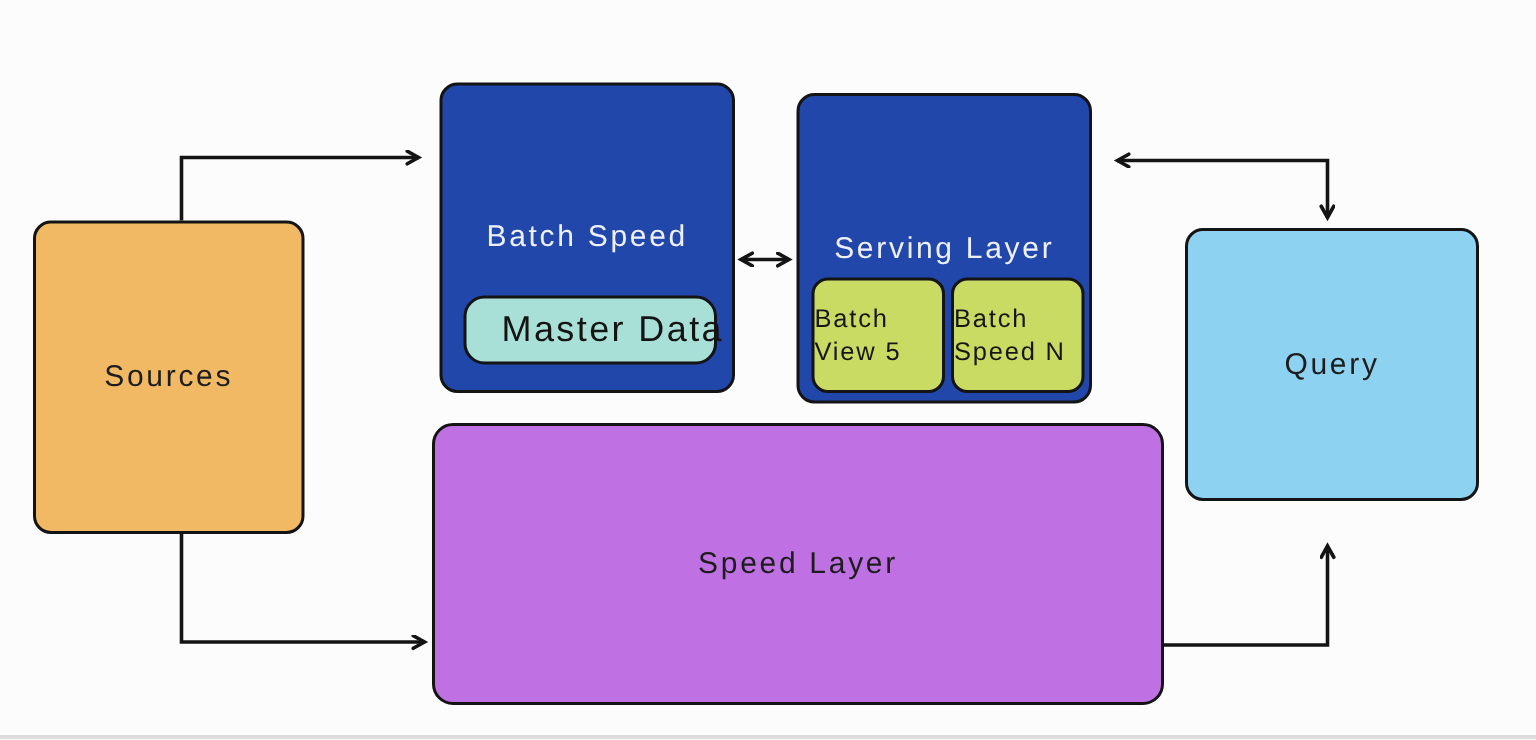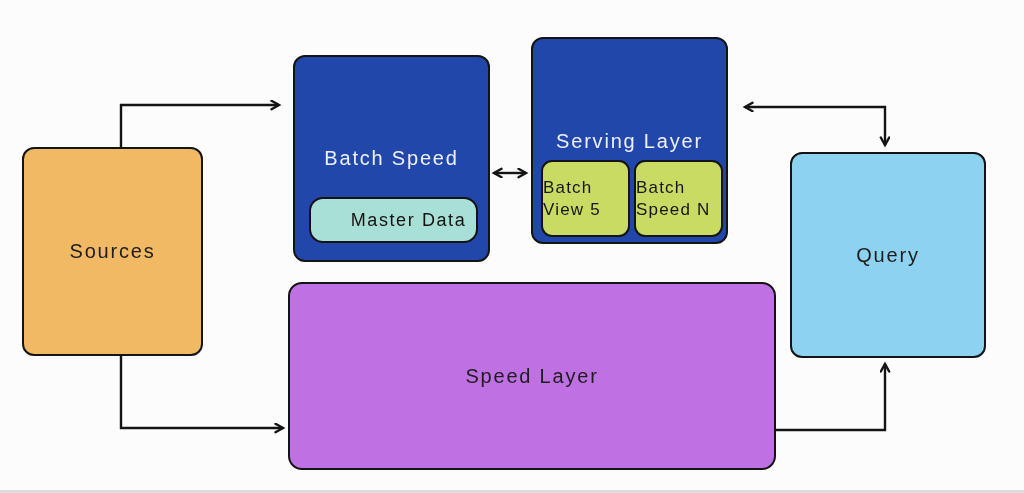--- a/index.html
+++ b/index.html
@@ -36,22 +36,22 @@
     inset: 0;
     display: flex;
     align-items: center;
     justify-content: center;
     pointer-events: none;
   }
   .light-text { color: #eef1fb; }
 
   #sources     { left: 22px;  top: 147px; width: 181px; height: 209px; }
   #batch-layer { left: 293px; top: 55px;  width: 197px; height: 207px; }
-  #serving-layer { left: 531px; top: 37px; width: 197px; height: 207px; text-decoration: underline; }
-  #query       { left: 790px; top: 152px; width: 196px; height: 206px; }
+  #serving-layer { left: 531px; top: 62px; width: 197px; height: 207px; text-decoration: underline; }
+  #query       { left: 790px; top: 152px; width: 196px; height: 182px; }
   #speed-layer { left: 288px; top: 282px; width: 488px; height: 188px; border-radius: 14px; }
 
   #master-data {
     position: absolute;
     left: 14px; top: 140px; width: 169px; height: 46px;
     box-sizing: border-box;
     border: 2.4px solid #141414;
     border-radius: 14px;
     display: flex; align-items: center; justify-content: center;
   }
@@ -67,21 +67,21 @@
   }
   #batch-view-1 { left: 8px; }
   #batch-view-n { left: 101px; }
   .batch-view span {
     font-size: 17px;
     letter-spacing: 1.2px;
     color: #161616;
     white-space: nowrap;
   }
   #master-data span {
-    font-size: 18px;
+    font-size: 24px;
     letter-spacing: 1.6px;
     color: #141414;
     white-space: nowrap;
     margin-left: 30px;
   }
   #edges {
     position: absolute;
     inset: 0;
     pointer-events: none;
   }

